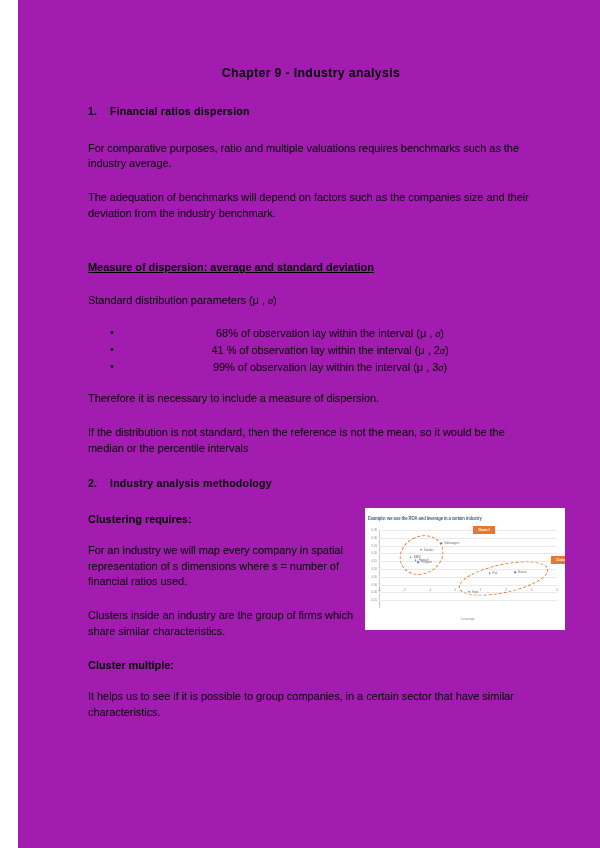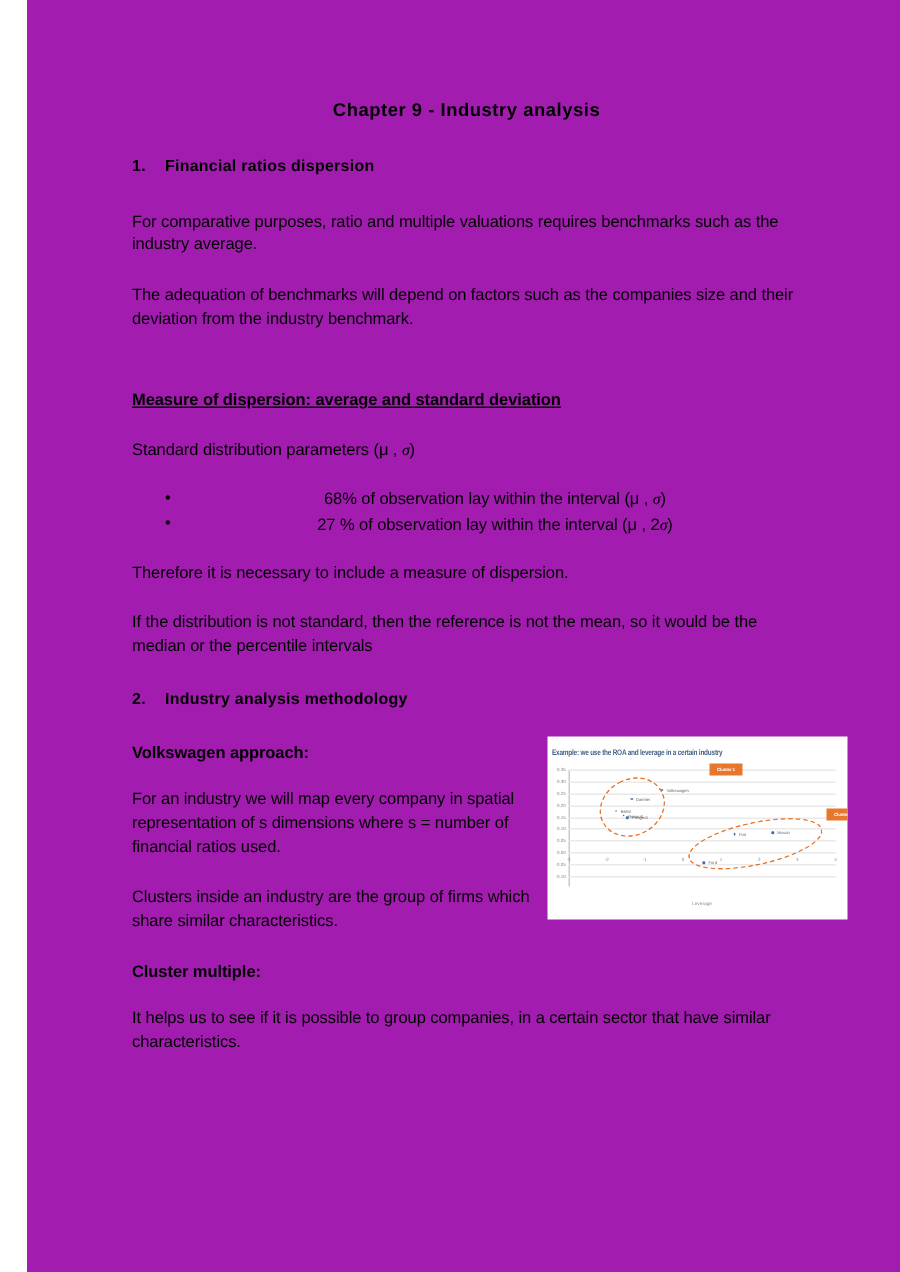--- a/index.html
+++ b/index.html
@@ -247,37 +247,38 @@
     <div class="u-heading">Measure of dispersion: average and standard deviation</div>
 
     <div class="sp-20"></div>
     <p class="body">
       <span>Standard distribution parameters (</span><span class="mu">μ</span><span> , </span><span class="sigma">σ</span><span>)</span>
     </p>
 
     <div class="sp-16"></div>
     <ul class="bullets">
       <li><span>68% of observation lay within the interval (</span><span class="mu">μ</span><span> , </span><span></span><span class="sigma">σ</span><span>)</span></li>
-      <li><span>27 % of observation lay within the interval (</span><span class="mu">μ</span><span> , </span><span>2</span><span class="sigma">σ</span><span>)</span></li>
+      <li><span>41 % of observation lay within the interval (</span><span class="mu">μ</span><span> , </span><span>2</span><span class="sigma">σ</span><span>)</span></li>
+      <li><span>99% of observation lay within the interval (</span><span class="mu">μ</span><span> , </span><span>3</span><span class="sigma">σ</span><span>)</span></li>
     </ul>
 
     <div class="sp-16"></div>
     <p class="body">Therefore it is necessary to include a measure of dispersion.</p>
 
     <div class="sp-18"></div>
     <p class="body">If the distribution is not standard, then the reference is not the mean, so it would be the median or the percentile intervals</p>
 
     <div class="sp-20"></div>
     <div class="num-heading">
       <span class="num">2.</span>
       <span>Industry analysis methodology</span>
     </div>
 
     <div class="sp-22"></div>
-    <div class="sub-heading">Volkswagen approach:</div>
+    <div class="sub-heading">Clustering requires:</div>
 
     <div class="split">
       <div class="split-left">
         <div class="sp-18"></div>
         <p class="body">For an industry we will map every company in spatial representation of s dimensions where s = number of financial ratios used.</p>
         <div class="sp-18"></div>
         <p class="body">Clusters inside an industry are the group of firms which share similar characteristics.</p>
       </div>
 
       <div class="chart-embed">

